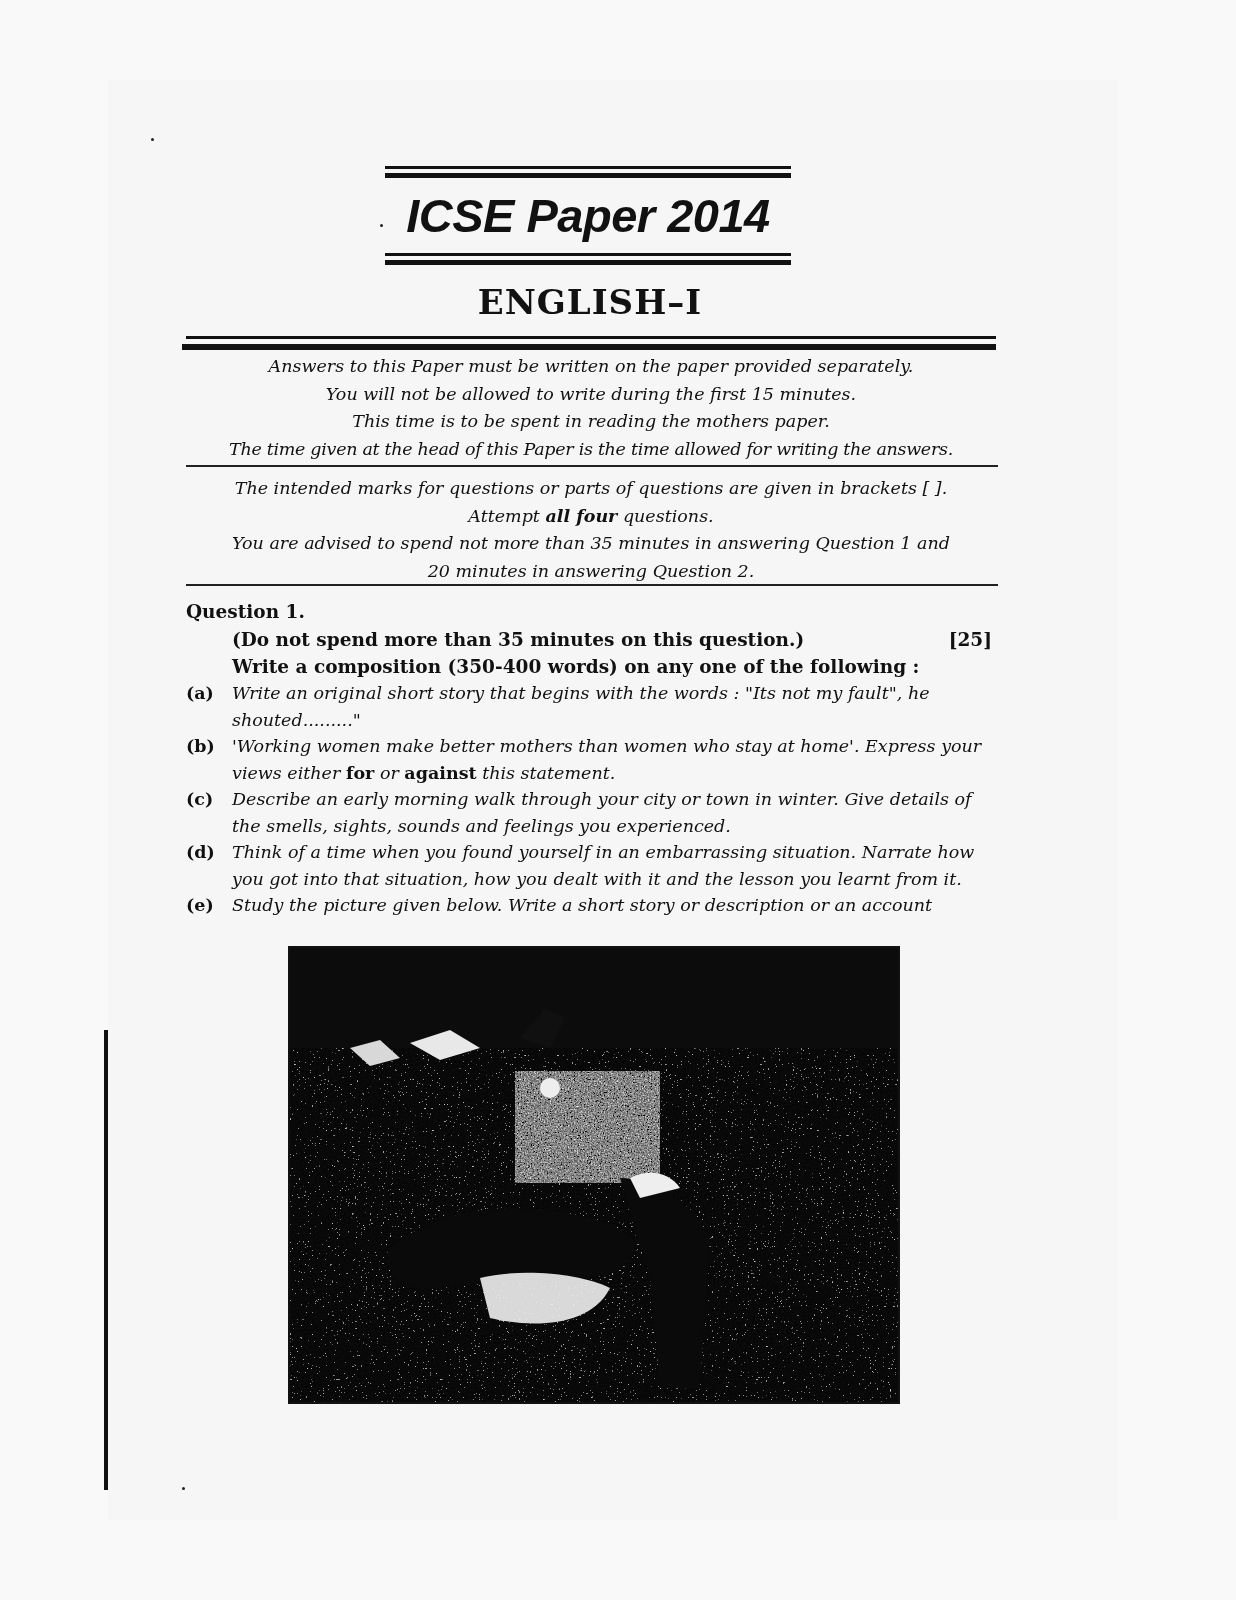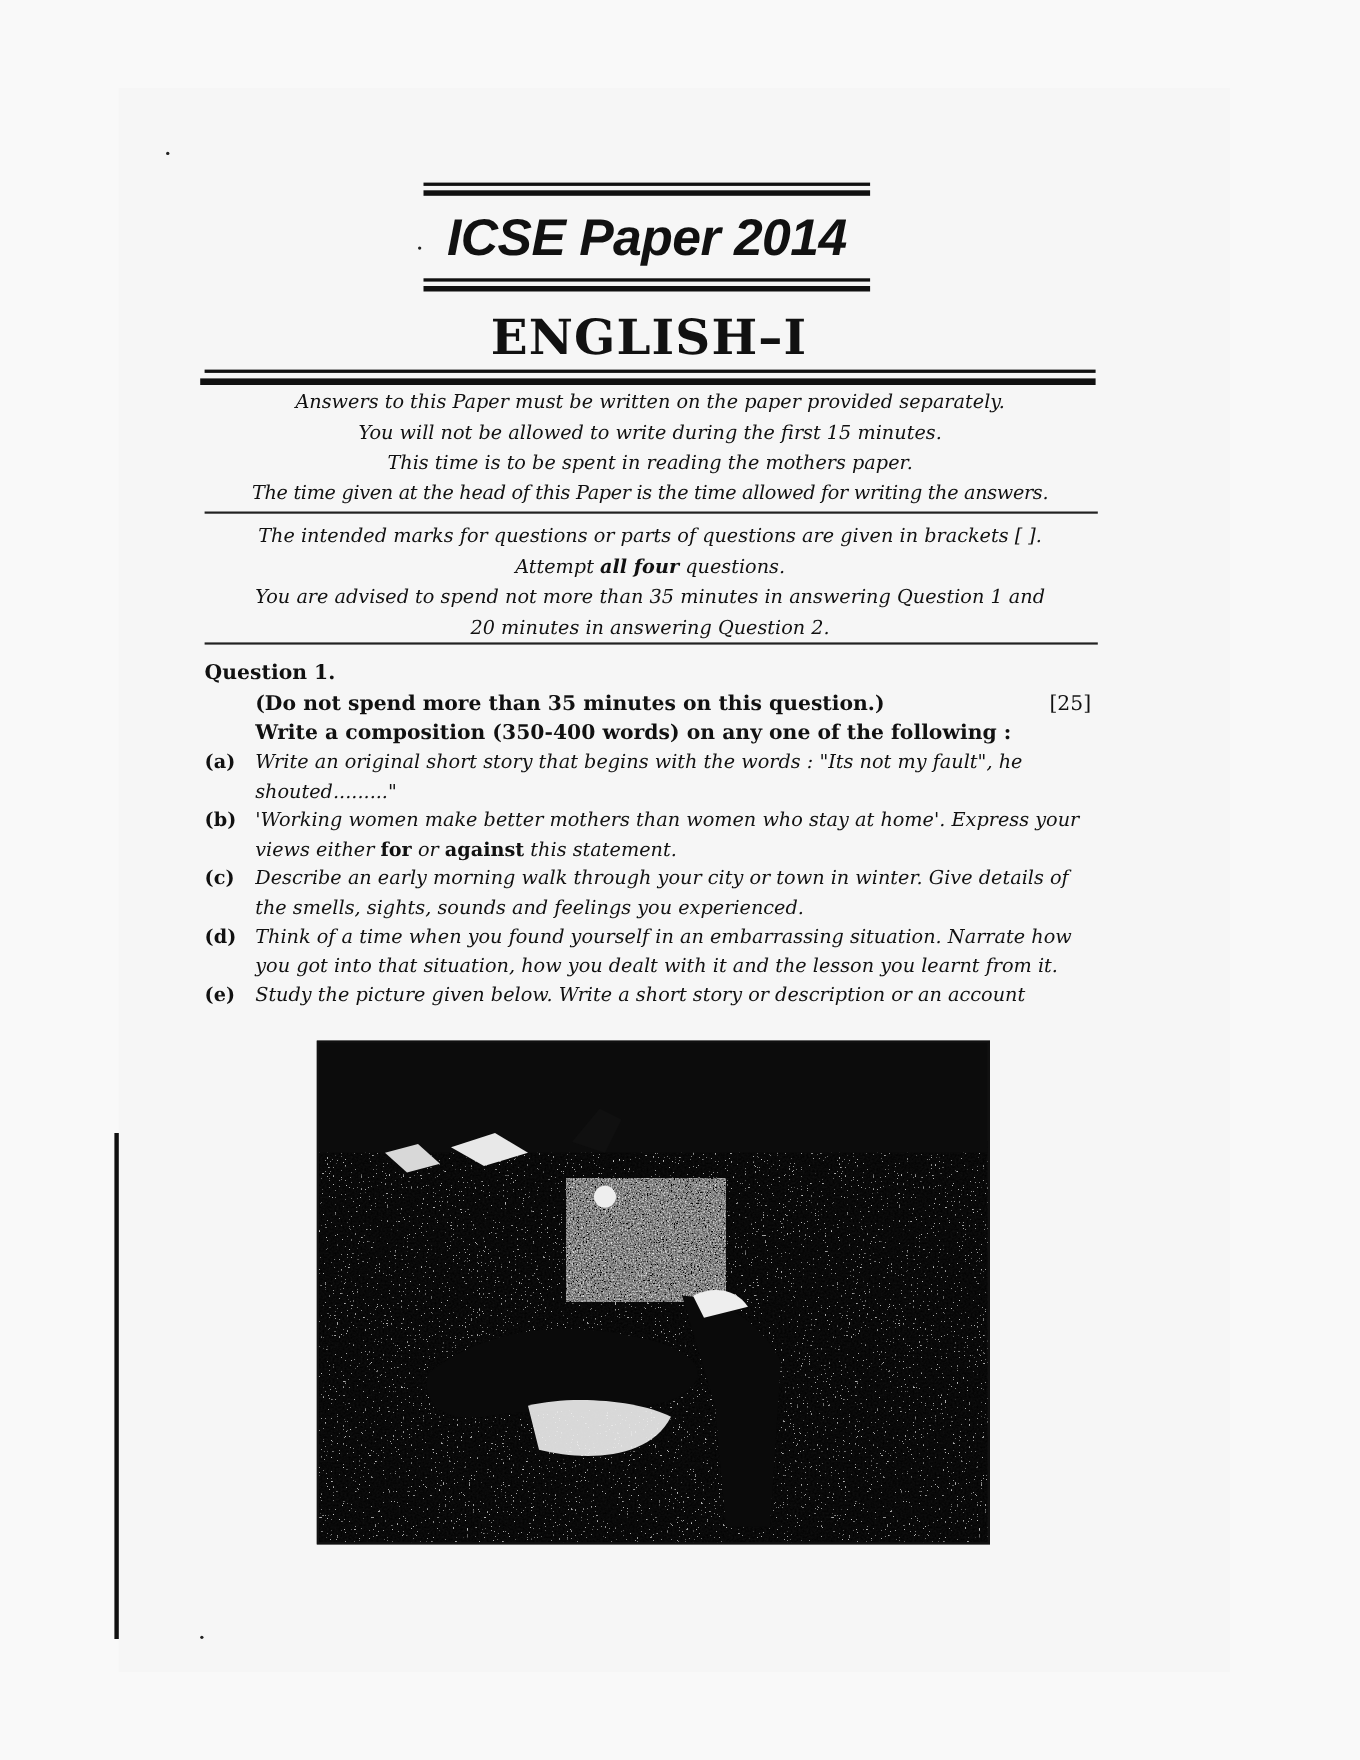--- a/index.html
+++ b/index.html
@@ -22,21 +22,21 @@
     .rule-thin { height: 3px; background: #111; }
     .rule-thick { height: 5px; background: #111; }
     .title {
       font-family: "Liberation Sans", sans-serif; font-weight: bold;
       font-size: 47px; letter-spacing: -0.5px; line-height: 1;
       text-align: center; margin: 14px 0 14px 0; font-style: italic;
     }
     .subject {
       position: absolute; left: 0; width: 1180px; top: 282px;
       text-align: center; font-family: "DejaVu Serif", serif; font-weight: bold;
-      font-size: 44px; letter-spacing: 1px;
+      font-size: 34px; letter-spacing: 1px;
     }
 
     
     .hdr-rule-a { position: absolute; left: 186px; top: 336px; width: 810px; height: 3px; background:#111; }
     .hdr-rule-b { position: absolute; left: 182px; top: 344px; width: 814px; height: 6px; background:#111; }
 
     .instructions {
       position: absolute; left: 186px; width: 810px;
       font-family: "DejaVu Serif", serif; font-style: italic; font-size: 17.5px;
       text-align: center; line-height: 27.5px;
@@ -45,21 +45,21 @@
     .instr-1 { top: 353px; }
     .sep-rule-1 { position: absolute; left: 186px; top: 465px; width: 812px; height: 2px; background:#222; }
     .instr-2 { top: 475px; }
     .sep-rule-2 { position: absolute; left: 186px; top: 584px; width: 812px; height: 2px; background:#222; }
     .bold-upright { font-weight: bold; }
 
     
     .question { position: absolute; left: 186px; top: 598px; width: 812px; font-size: 18.5px; }
     .q-heading { font-weight: bold; line-height: 28px; height: 28px; }
     .q-note { font-weight: bold; padding-left: 46px; line-height: 27px; position: relative; }
-    .q-marks { position: absolute; right: 6px; top: 0; font-weight: normal; }
+    .q-marks { position: absolute; right: 6px; top: 0; font-weight: bold; }
     .q-prompt { font-weight: bold; padding-left: 46px; line-height: 27px; }
     .option { position: relative; padding-left: 46px; line-height: 26.5px; font-style: italic; font-size: 17.5px; }
     .option-label { position: absolute; left: 0; top: 0; font-style: normal; font-weight: bold; }
     .option-text b { font-style: normal; }
 
     
     .picture {
       position: absolute; left: 288px; top: 946px; width: 612px; height: 458px;
       border: 2px solid #111; box-sizing: border-box; overflow: hidden;
       background: #1a1a1a;

